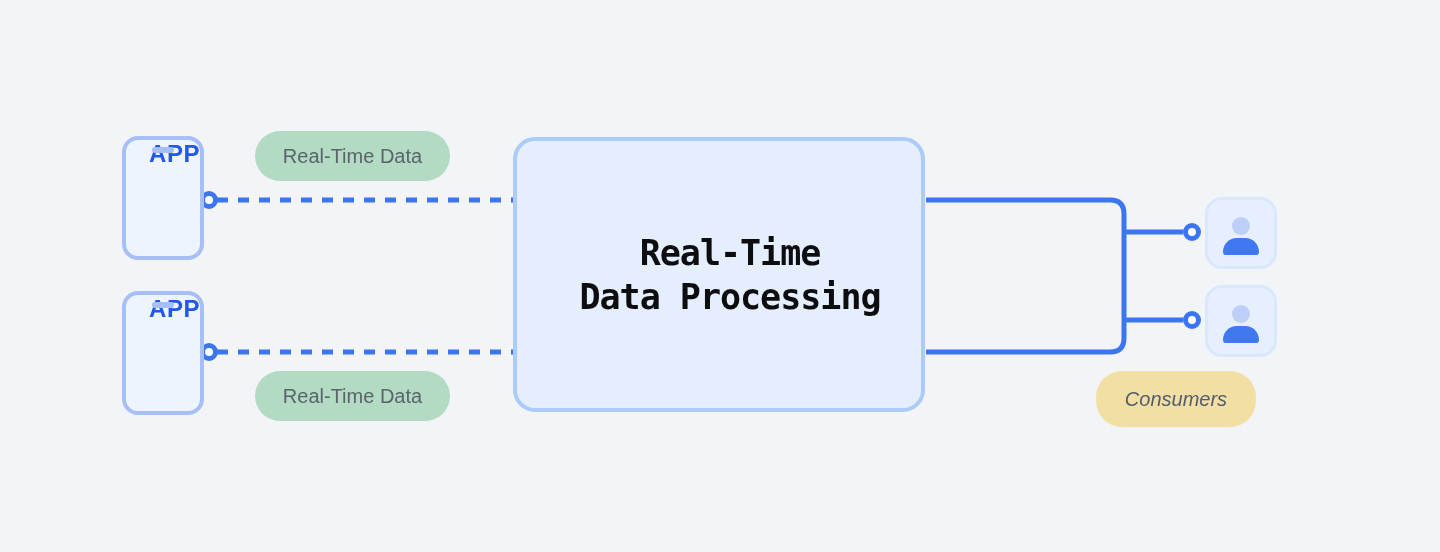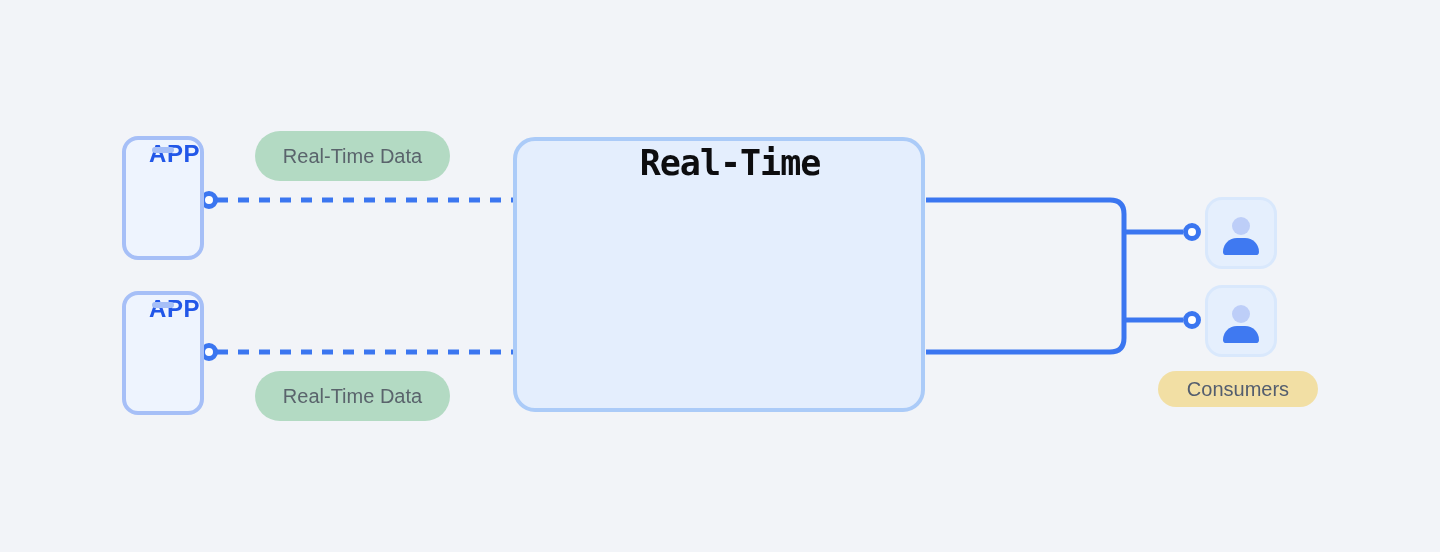--- a/index.html
+++ b/index.html
@@ -69,41 +69,43 @@
   .pill.green {
     width: 195px;
     height: 50px;
     background: #b3dac3;
     color: #5a646c;
   }
   .pill-green-1 { left: 255px; top: 131px; }
   .pill-green-2 { left: 255px; top: 371px; }
   .pill.yellow {
     width: 160px;
-    height: 36px;
+    height: 56px;
     background: #f2dfa4;
     color: #535d6e;
-    left: 1158px;
+    left: 1096px;
     top: 371px;
+    font-style: italic;
   }
 
   
   .processor {
     position: absolute;
     left: 513px;
     top: 137px;
     width: 412px;
     height: 275px;
     box-sizing: border-box;
     background: #e4eefd;
     border: 4px solid #abcbf8;
     border-radius: 22px;
     display: flex;
     flex-direction: column;
     align-items: center;
+    justify-content: center;
     padding-left: 22px;
   }
   .processor .title-line {
     font-family: "DejaVu Sans Mono", monospace;
     font-weight: bold;
     font-size: 35px;
     line-height: 44px;
     letter-spacing: -1px;
     color: #0d0d0f;
     white-space: nowrap;
@@ -168,20 +170,21 @@
   <div class="phone phone-2">
     <span class="notch"></span>
     <span class="app-label">APP</span>
   </div>
 
   <div class="pill green pill-green-1">Real-Time Data</div>
   <div class="pill green pill-green-2">Real-Time Data</div>
 
   <div class="processor">
     <div class="title-line">Real-Time</div>
+    <div class="title-line">Data Processing</div>
   </div>
 
   <div class="consumer-card consumer-1">
     <span class="person-head"></span>
     <span class="person-body"></span>
   </div>
   <div class="consumer-card consumer-2">
     <span class="person-head"></span>
     <span class="person-body"></span>
   </div>

